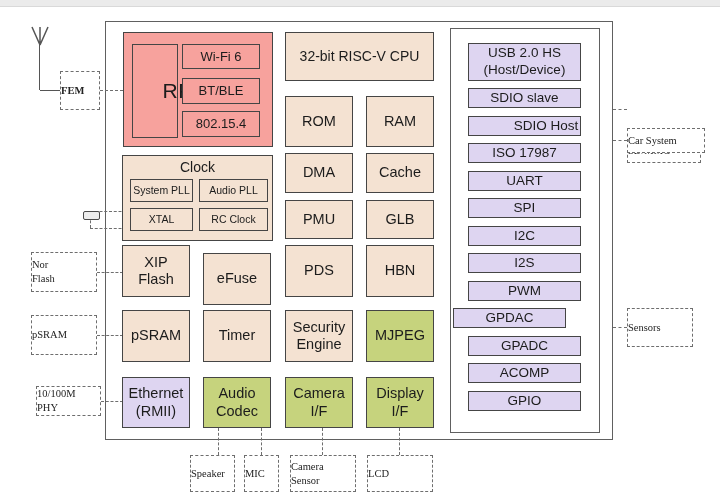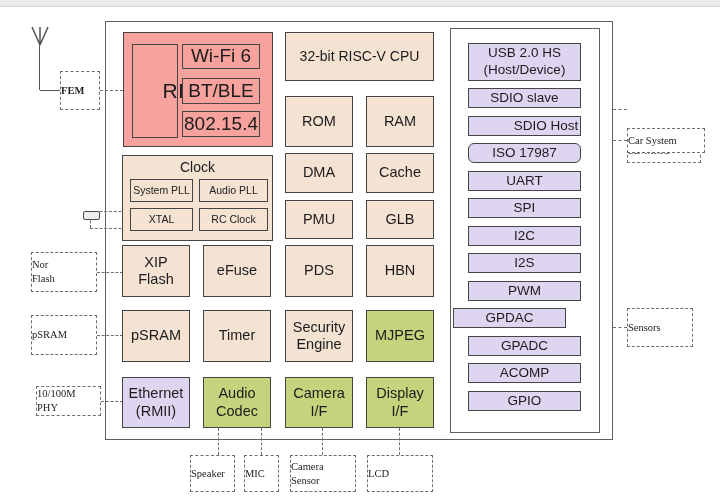--- a/index.html
+++ b/index.html
@@ -13,21 +13,21 @@
     position:absolute;box-sizing:border-box;border:1.4px solid #454545;
     display:flex;flex-direction:column;align-items:center;justify-content:center;
     text-align:center;font-size:14.5px;line-height:1.18;
   }
   .blk .ln{display:block;}
   .tan{background:#f4e2d2;}
   .pink{background:#f7a29d;}
   .purple{background:#ded5f1;}
   .green{background:#c6d37d;}
   .rf-core{font-size:21px;letter-spacing:0.5px;}
-  .rf-sub{font-size:19px;}
+  .rf-sub{font-size:13px;}
   .clock-title{font-size:14px;}
   .clock-sub{font-size:10.5px;}
   .periph{font-size:13.5px;}
   .usb{font-size:13.5px;line-height:1.25;}
   .dash{
     position:absolute;box-sizing:border-box;border:1.3px dashed #6e6e6e;background:#ffffff;
     display:flex;flex-direction:column;align-items:flex-start;justify-content:center;
     text-align:center;font-size:10.5px;line-height:1.3;color:#232323;font-family:Liberation Serif, serif;
   }
   .dash .ln{display:block;}
@@ -118,21 +118,21 @@
     <span>PMU</span>
   </div>
   <div class="blk tan" style="left:366px;top:200px;width:68px;height:39px;">
     <span>GLB</span>
   </div>
 
   <div class="blk tan" style="left:122px;top:245px;width:68px;height:52px;">
     <span class="ln">XIP</span>
     <span class="ln">Flash</span>
   </div>
-  <div class="blk tan" style="left:203px;top:245px;width:68px;height:52px;">
+  <div class="blk tan" style="left:203px;top:253px;width:68px;height:52px;">
     <span>eFuse</span>
   </div>
   <div class="blk tan" style="left:285px;top:245px;width:68px;height:52px;">
     <span>PDS</span>
   </div>
   <div class="blk tan" style="left:366px;top:245px;width:68px;height:52px;">
     <span>HBN</span>
   </div>
 
   <div class="blk tan" style="left:122px;top:310px;width:68px;height:52px;">
@@ -169,21 +169,21 @@
   <div class="blk purple usb" style="left:468px;top:43px;width:113px;height:38px;">
     <span class="ln">USB 2.0 HS</span>
     <span class="ln">(Host/Device)</span>
   </div>
   <div class="blk purple periph" style="left:468px;top:88px;width:113px;height:20px;">
     <span>SDIO slave</span>
   </div>
   <div class="blk purple periph" style="left:468px;top:116px;width:113px;height:20px;padding-left:43px;">
     <span>SDIO Host</span>
   </div>
-  <div class="blk purple periph" style="left:468px;top:143px;width:113px;height:20px;border-radius:6px;">
+  <div class="blk purple periph" style="left:468px;top:143px;width:113px;height:20px;">
     <span>ISO 17987</span>
   </div>
   <div class="blk purple periph" style="left:468px;top:171px;width:113px;height:20px;">
     <span>UART</span>
   </div>
   <div class="blk purple periph" style="left:468px;top:198px;width:113px;height:20px;">
     <span>SPI</span>
   </div>
   <div class="blk purple periph" style="left:468px;top:226px;width:113px;height:20px;">
     <span>I2C</span>

